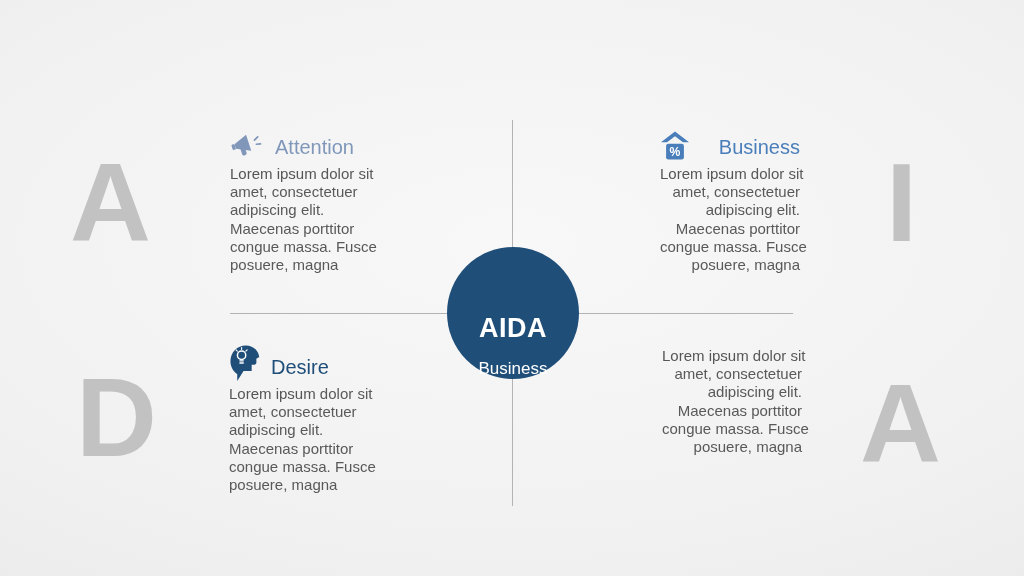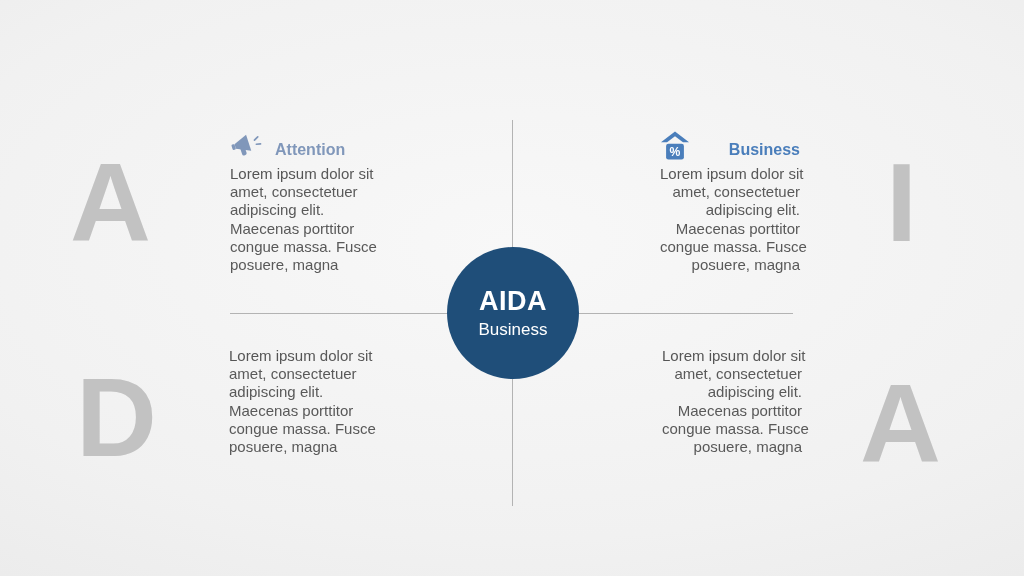--- a/index.html
+++ b/index.html
@@ -28,36 +28,36 @@
   .dv { width:1px; left:512px; }
   .dv-top    { top:120px; height:128px; }
   .dv-bottom { top:378px; height:128px; }
   .dh { height:1px; top:313px; }
   .dh-left  { left:230px; width:219px; }
   .dh-right { left:577px; width:216px; }
 
   .center-circle {
     position:absolute; left:447px; top:247px; width:132px; height:132px;
     border-radius:50%; background:#1f4e79;
-    display:flex; flex-direction:column; align-items:center; justify-content:center;
-    gap:3px; color:#ffffff;
+    display:flex; flex-direction:column; align-items:center; justify-content:flex-end;
+    gap:15px; color:#ffffff;
   }
   .circle-title { font-size:27px; font-weight:700; letter-spacing:0.5px; }
   .circle-subtitle { font-size:17px; font-weight:400; }
 
   .quad { position:absolute; width:140px; }
   .q-attention { left:230px; top:124px; }
   .q-interest  { left:660px; top:124px; text-align:right; }
   .q-desire    { left:229px; top:344px; }
   .q-action    { left:662px; top:344px; text-align:right; }
 
   .q-header { display:flex; align-items:flex-end; gap:11px; height:38px; }
   .q-interest .q-header, .q-action .q-header { justify-content:space-between; gap:0; }
   .q-icon { display:inline-flex; flex:0 0 auto; }
-  .q-label { font-size:16px; font-weight:700; line-height:1.15; padding-bottom:3px; white-space:nowrap;text-align:right; }
+  .q-label { font-size:20px; font-weight:400; line-height:1.15; padding-bottom:3px; white-space:nowrap;text-align:right; }
   .q-attention .q-label { color:#8097ba; }
   .q-interest  .q-label { color:#4a7ebb; }
   .q-desire    .q-label { color:#1f4e79; }
   .q-action    .q-label { color:#203864; }
 
   .q-body { margin-top:3px; font-size:15px; line-height:18.2px; color:#595959; }
   .q-body b { font-weight:400; color:#555555;margin-top:40px; }
   .q-line { white-space:nowrap; }
   .q-interest .q-line, .q-action .q-line { text-align:right; }
 </style>
@@ -124,20 +124,33 @@
       <div class="q-line"><b>Lorem ipsum</b><span> dolor sit</span></div>
       <div class="q-line">amet, consectetuer</div>
       <div class="q-line">adipiscing elit.</div>
       <div class="q-line">Maecenas porttitor</div>
       <div class="q-line">congue massa. Fusce</div>
       <div class="q-line">posuere, magna</div>
     </div>
   </section>
 
   <section class="quad q-desire">
+    <div class="q-header">
+      <span class="q-icon">
+        <svg width="31" height="38" viewBox="0 0 32 39">
+          <path d="M8.5 38 v-7.2 C4 27.9 1.5 23 1.5 17.6 1.5 8.5 8.6 1.5 17.4 1.5 c6.9 0 12.4 4.4 13.6 10.9 l0.2 1 -3 1.6 0.1 4.1 c0 1.3 -1 2.2 -2.3 2.2 h-2.6 v6.5 h-8.4 z" fill="#1F4E79"></path>
+          <g fill="none" stroke="#ffffff" stroke-width="1.5">
+            <circle cx="13" cy="11.5" r="4.3"></circle>
+            <path d="M11.3 17.3 h3.4 M11.3 19.6 h3.4" stroke-linecap="round"></path>
+            <path d="M13 5.4 v-1.8 M8.6 7.2 l-1.3 -1.3 M17.4 7.2 l1.3 -1.3" stroke-linecap="round" stroke-width="1.2"></path>
+          </g>
+        </svg>
+      </span>
+      <span class="q-label">Desire</span>
+    </div>
     <div class="q-body">
       <div class="q-line"><b>Lorem ipsum</b><span> dolor sit</span></div>
       <div class="q-line">amet, consectetuer</div>
       <div class="q-line">adipiscing elit.</div>
       <div class="q-line">Maecenas porttitor</div>
       <div class="q-line">congue massa. Fusce</div>
       <div class="q-line">posuere, magna</div>
     </div>
   </section>
 

